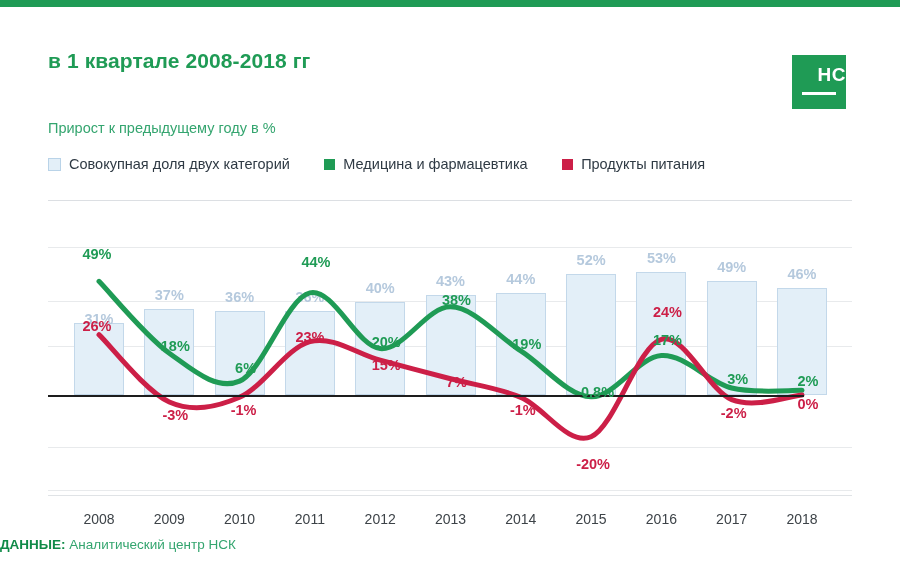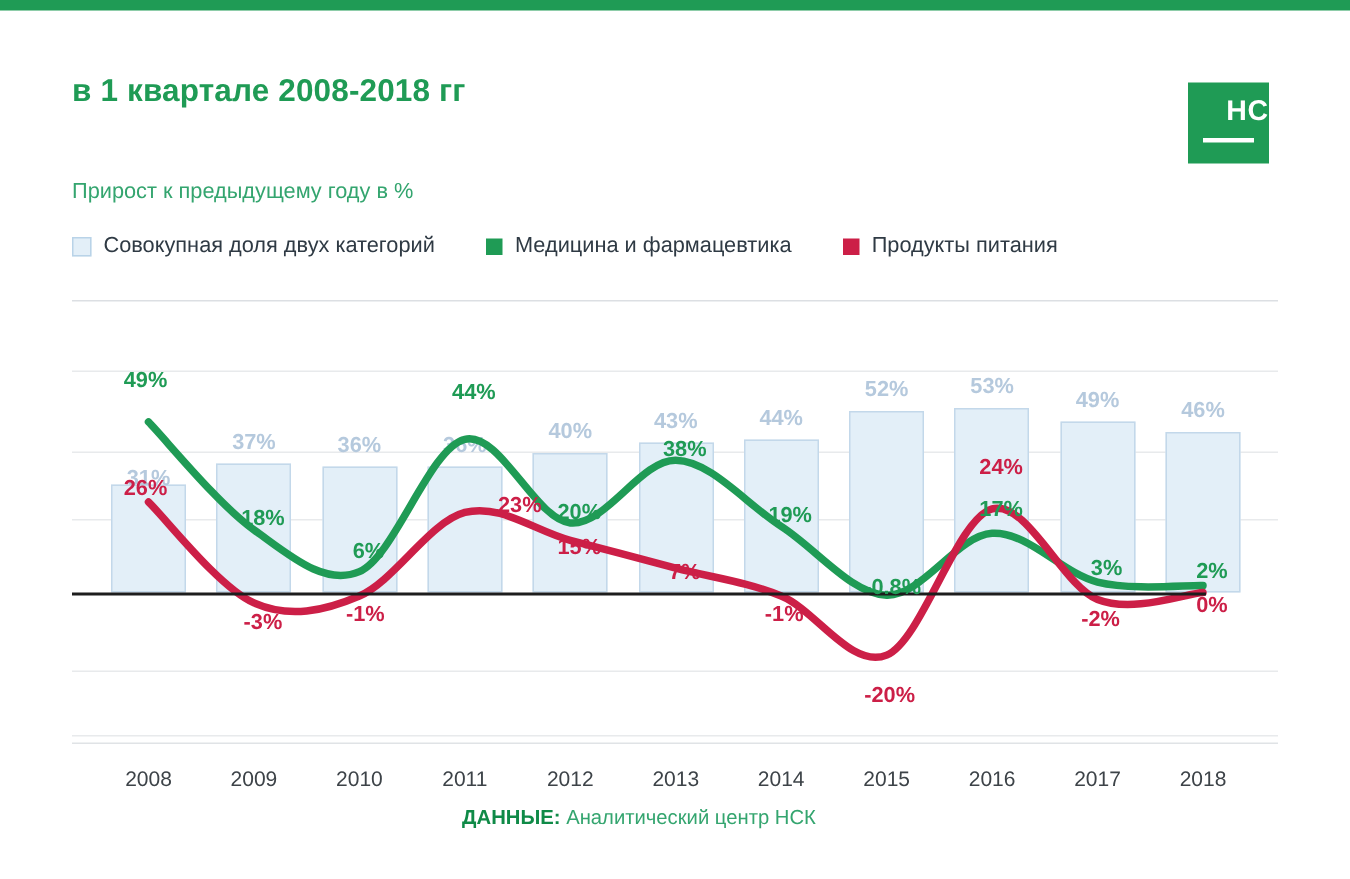--- a/index.html
+++ b/index.html
@@ -61,21 +61,21 @@
   .pt-red{color:#cc1f47;}
   #axisline{
     position:absolute;left:48px;top:495px;width:804px;height:1px;background:#e0e3e6;
   }
   #xlabels{position:absolute;left:0;top:506px;width:900px;height:26px;}
   .xlabel{
     position:absolute;width:70px;text-align:center;
     color:#3d4348;font-size:14px;
   }
   #footer{
-    position:absolute;left:0;top:537px;width:852px;text-align:center;
+    position:absolute;left:0;top:537px;width:852px;text-align:left;
     font-size:13.5px;color:#34a56f;
   }
   #footer .fkey{color:#0f8a47;font-weight:bold;}
   #footer .fval{color:#34a56f;}
   svg{position:absolute;left:0;top:0;}
 </style>
 </head>
 <body>
 
 <div id="topbar"></div>
@@ -153,21 +153,21 @@
       <div class="pt-label pt-green" style="left: 346.2px; top: 133.6px;">20%</div>
       <div class="pt-label pt-green" style="left: 416.5px; top: 91.84px;">38%</div>
       <div class="pt-label pt-green" style="left: 486.8px; top: 135.92px;">19%</div>
       <div class="pt-label pt-green" style="left: 555.1px; top: 183.856px;">-0.8%</div>
       <div class="pt-label pt-green" style="left: 627.4px; top: 132px;">17%</div>
       <div class="pt-label pt-green" style="left: 697.7px; top: 171.04px;">3%</div>
       <div class="pt-label pt-green" style="left: 768px; top: 173.36px;">2%</div>
       <div class="pt-label pt-red" style="left: 57px; top: 117.68px;">26%</div>
       <div class="pt-label pt-red" style="left: 135.3px; top: 206.96px;">-3%</div>
       <div class="pt-label pt-red" style="left: 203.6px; top: 202.32px;">-1%</div>
-      <div class="pt-label pt-red" style="left: 281px; top: 128.64px; text-align: right;">23%</div>
+      <div class="pt-label pt-red" style="left: 270px; top: 128.64px;">23%</div>
       <div class="pt-label pt-red" style="left: 346.2px; top: 157.2px;">15%</div>
       <div class="pt-label pt-red" style="left: 416.5px; top: 173.76px;">7%</div>
       <div class="pt-label pt-red" style="left: 482.8px; top: 202.32px;">-1%</div>
       <div class="pt-label pt-red" style="left: 553.1px; top: 255.76px;">-20%</div>
       <div class="pt-label pt-red" style="left: 627.4px; top: 104.32px;">24%</div>
       <div class="pt-label pt-red" style="left: 693.7px; top: 204.64px;">-2%</div>
       <div class="pt-label pt-red" style="left: 768px; top: 196px;">0%</div>
     </div>
 </div>
 

